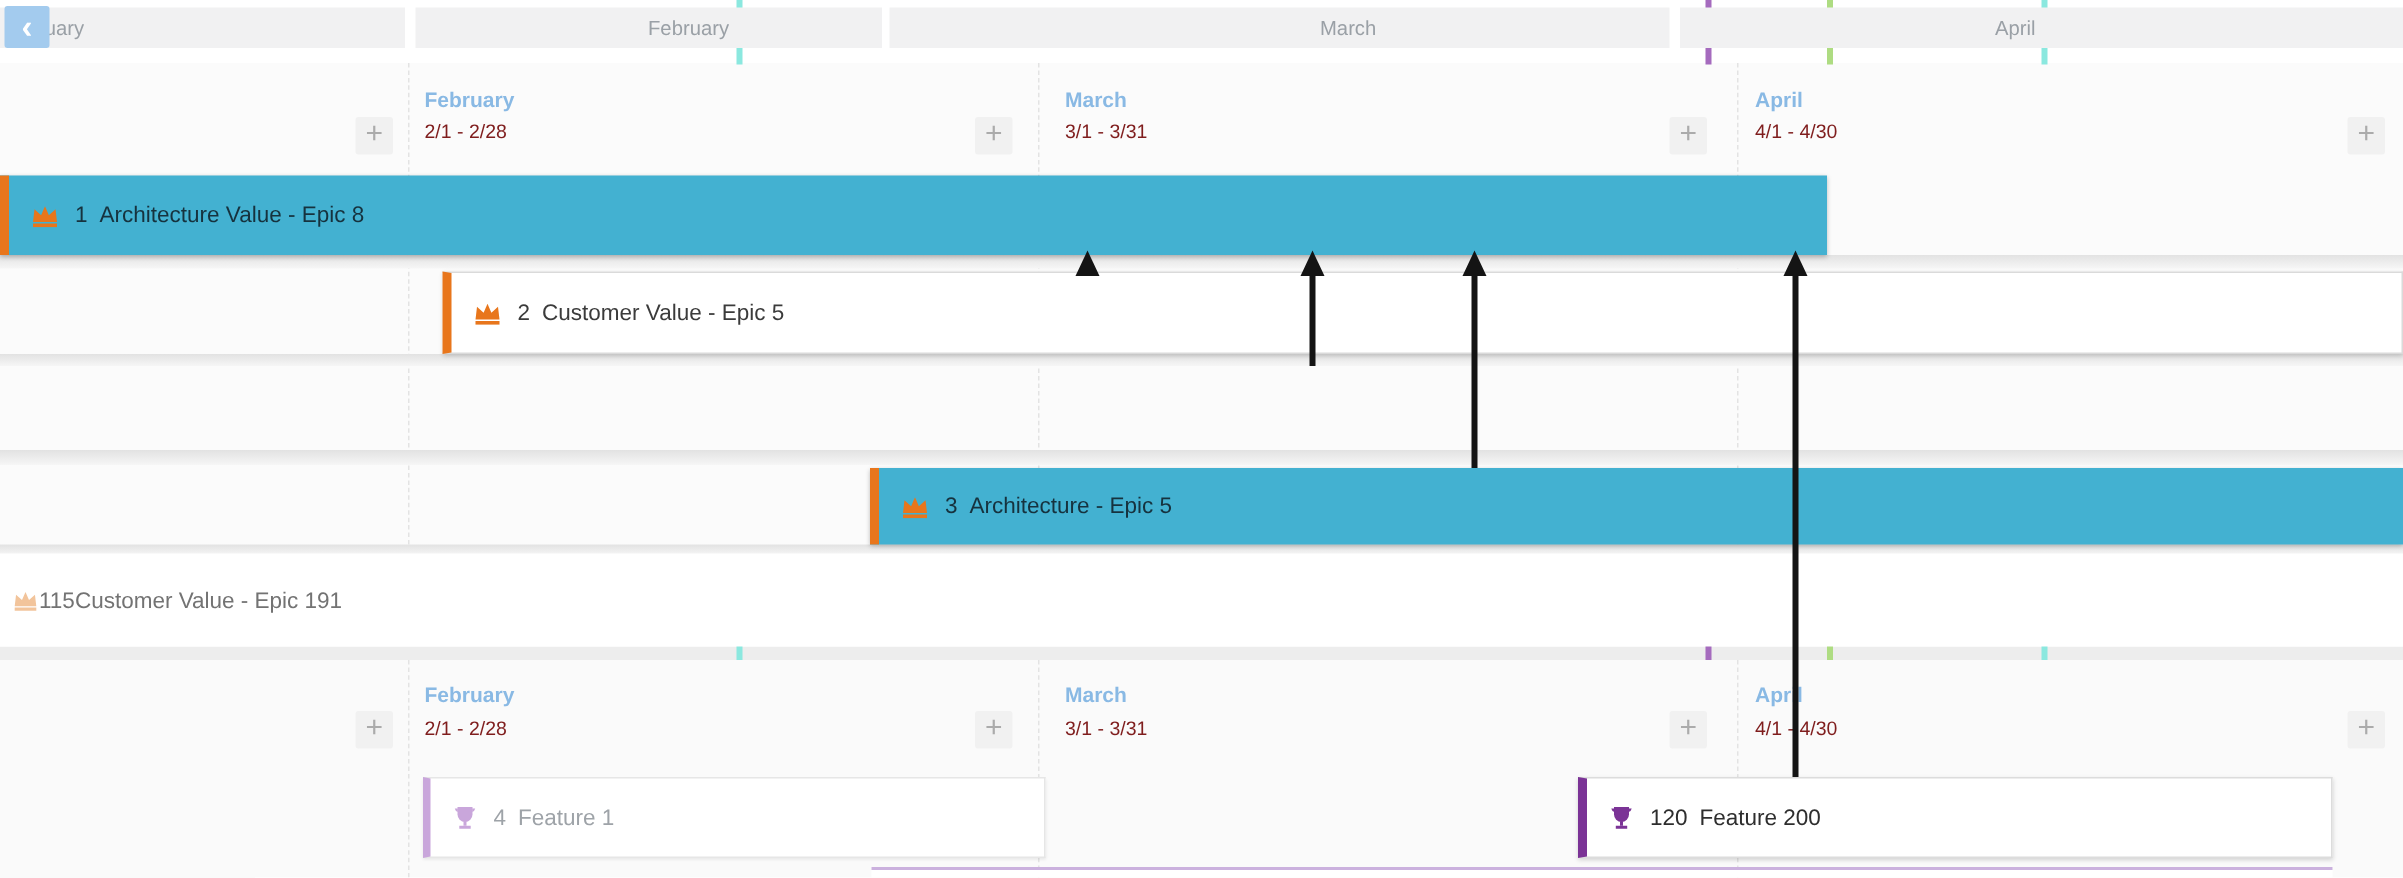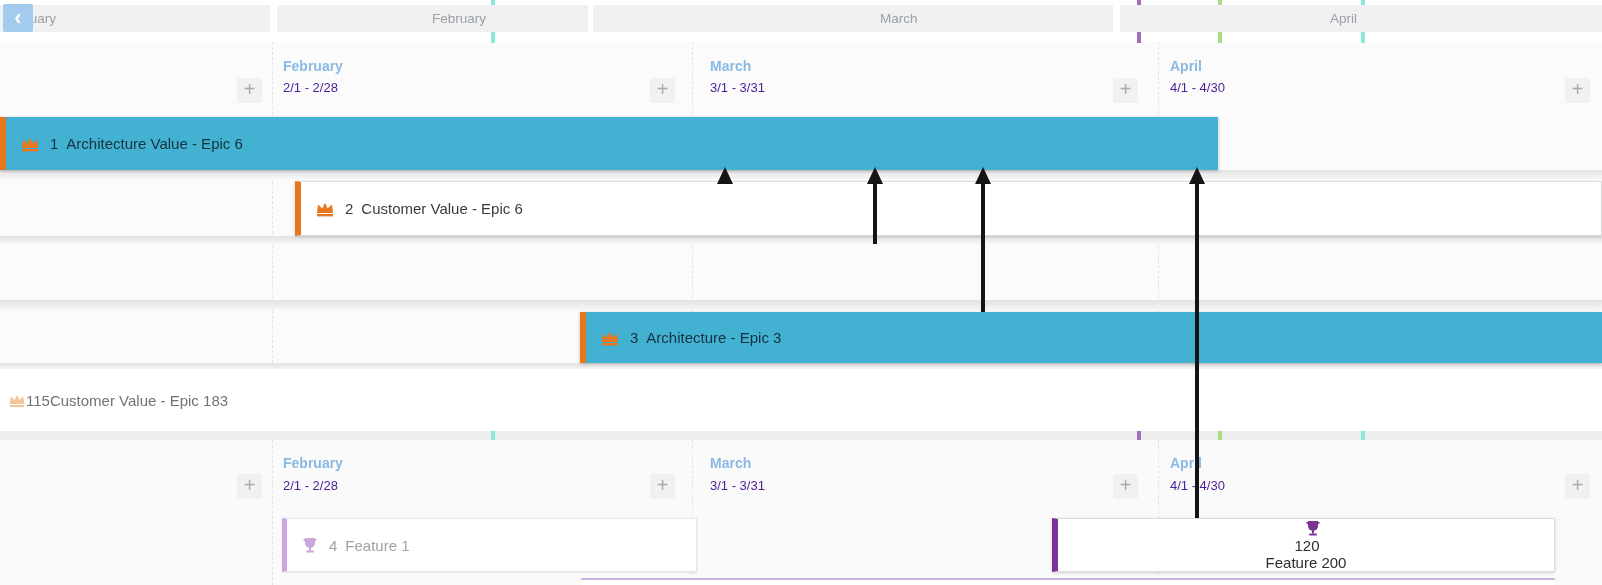--- a/index.html
+++ b/index.html
@@ -13,34 +13,34 @@
   .band-seg{position:absolute;top:5px;height:27px;background:#f1f1f2;z-index:2;}
   .band-label{position:absolute;top:11px;font-size:13.5px;color:#9aa0a6;z-index:3;white-space:nowrap;}
   .back-btn{position:absolute;left:3px;top:4px;width:30px;height:28px;border-radius:2px;
             background:var(--back-button-blue);z-index:4;display:flex;align-items:center;justify-content:center;
             color:#fff;font-size:22px;font-weight:bold;line-height:1;cursor:pointer;}
 
   
   .lane{position:absolute;left:0;width:1602px;background:#fafafa;}
   .colsep{position:absolute;width:0;border-left:1px dashed #e3e3e3;}
   .hmonth{position:absolute;font-size:14px;font-weight:600;color:var(--month-label-blue);white-space:nowrap;z-index:5;}
-  .hrange{position:absolute;font-size:13px;color:#4c1d95;white-space:nowrap;z-index:5;}
+  .hrange{position:absolute;font-size:13px;color:#7f1d1d;white-space:nowrap;z-index:5;}
   .addbtn{position:absolute;width:25px;height:25px;background:#f1f1f1;border-radius:2px;
           color:#ababab;font-size:20px;line-height:23px;text-align:center;cursor:pointer;z-index:5;}
   .rowsep{position:absolute;left:0;width:1602px;background:linear-gradient(#e2e2e2,#f6f6f6);}
 
   
   .item{position:absolute;display:flex;align-items:center;font-size:15px;z-index:10;box-sizing:border-box;}
   .item .wid{margin:0 8px 0 10px;}
   .epic-teal{background:var(--epic-teal);border-left:6px solid var(--epic-accent-orange);
              color:#16323e;box-shadow:0 1px 3px rgba(0,0,0,.25);}
   .epic-white{background:#fff;border:1px solid #dadada;border-left:6px solid var(--epic-accent-orange);
               color:#3b3b3b;box-shadow:0 1px 3px rgba(0,0,0,.16);}
   .feature-card{background:#fff;border:1px solid #dcdcdc;color:#2e2e2e;box-shadow:0 1px 3px rgba(0,0,0,.16);}
-  .feature-normal{border-left:6px solid var(--feature-purple);flex-direction:column;}
+  .feature-normal{border-left:6px solid var(--feature-purple);}
   .feature-faded{border-left:5px solid var(--feature-purple-faded);color:#9ea3a8;border-color:#e6e6e6;
                  border-left-color:var(--feature-purple-faded);box-shadow:0 1px 2px rgba(0,0,0,.08);}
   .unscheduled-row{position:absolute;left:0;width:1602px;background:#ffffff;display:flex;align-items:center;
                    font-size:15px;color:#737373;z-index:6;}
   .icon{display:inline-flex;margin-left:14px;flex:none;}
   .unscheduled-row .icon{margin-left:8px;}
 
   .arrowlayer{position:absolute;left:0;top:0;z-index:40;pointer-events:none;}
   .partial-card{position:absolute;background:#fff;border-top:2px solid #cbb1de;z-index:8;}
 </style>
@@ -88,55 +88,55 @@
   <div class="rowsep" style="top:363px;height:7px;"></div>
 
   <div class="item epic-teal" style="left:0;top:117px;width:1218px;height:53px;">
     <span class="icon">
       <svg width="20" height="16" viewBox="0 0 20 16" fill="var(--epic-accent-orange)">
           <path d="M2 12 L3 3.5 L7.4 7.5 L10 1.5 L12.6 7.5 L17 3.5 L18 12 Z"></path>
           <rect x="2" y="13" width="16" height="2.4"></rect>
         </svg>
     </span>
     <span class="wid">1</span>
-    <span>Architecture Value - Epic 6</span>
+    <span>Architecture Value - Epic 8</span>
   </div>
 
   <div class="item epic-white" style="left:295px;top:181px;width:1307px;height:55px;">
     <span class="icon">
       <svg width="20" height="16" viewBox="0 0 20 16" fill="var(--epic-accent-orange)">
           <path d="M2 12 L3 3.5 L7.4 7.5 L10 1.5 L12.6 7.5 L17 3.5 L18 12 Z"></path>
           <rect x="2" y="13" width="16" height="2.4"></rect>
         </svg>
     </span>
     <span class="wid">2</span>
-    <span>Customer Value - Epic 6</span>
+    <span>Customer Value - Epic 5</span>
   </div>
 
 
   <div class="item epic-teal" style="left:580px;top:312px;width:1022px;height:51px;">
     <span class="icon">
       <svg width="20" height="16" viewBox="0 0 20 16" fill="var(--epic-accent-orange)">
           <path d="M2 12 L3 3.5 L7.4 7.5 L10 1.5 L12.6 7.5 L17 3.5 L18 12 Z"></path>
           <rect x="2" y="13" width="16" height="2.4"></rect>
         </svg>
     </span>
     <span class="wid">3</span>
-    <span>Architecture - Epic 3</span>
+    <span>Architecture - Epic 5</span>
   </div>
 
   <div class="unscheduled-row" style="top:369px;height:62px;">
     <span class="icon">
       <svg width="18" height="15" viewBox="0 0 20 16" fill="var(--epic-accent-orange-faded)">
           <path d="M2 12 L3 3.5 L7.4 7.5 L10 1.5 L12.6 7.5 L17 3.5 L18 12 Z"></path>
           <rect x="2" y="13" width="16" height="2.4"></rect>
         </svg>
     </span>
     <span class="wid">115</span>
-    <span>Customer Value - Epic 183</span>
+    <span>Customer Value - Epic 191</span>
   </div>
 
   <div class="abs" style="left:0;top:431px;width:1602px;height:9px;background:#ededed;"></div>
   <div class="abs" style="left:491px;top:429px;width:4px;height:14px;background:var(--tick-cyan);"></div>
   <div class="abs" style="left:1137px;top:429px;width:4px;height:14px;background:var(--tick-purple);"></div>
   <div class="abs" style="left:1218px;top:429px;width:4px;height:14px;background:var(--tick-green);"></div>
   <div class="abs" style="left:1361px;top:429px;width:4px;height:14px;background:var(--tick-cyan);"></div>
 
   <div class="lane" style="top:440px;height:145px;"></div>
   <div class="colsep" style="left:272px;top:440px;height:145px;"></div>

